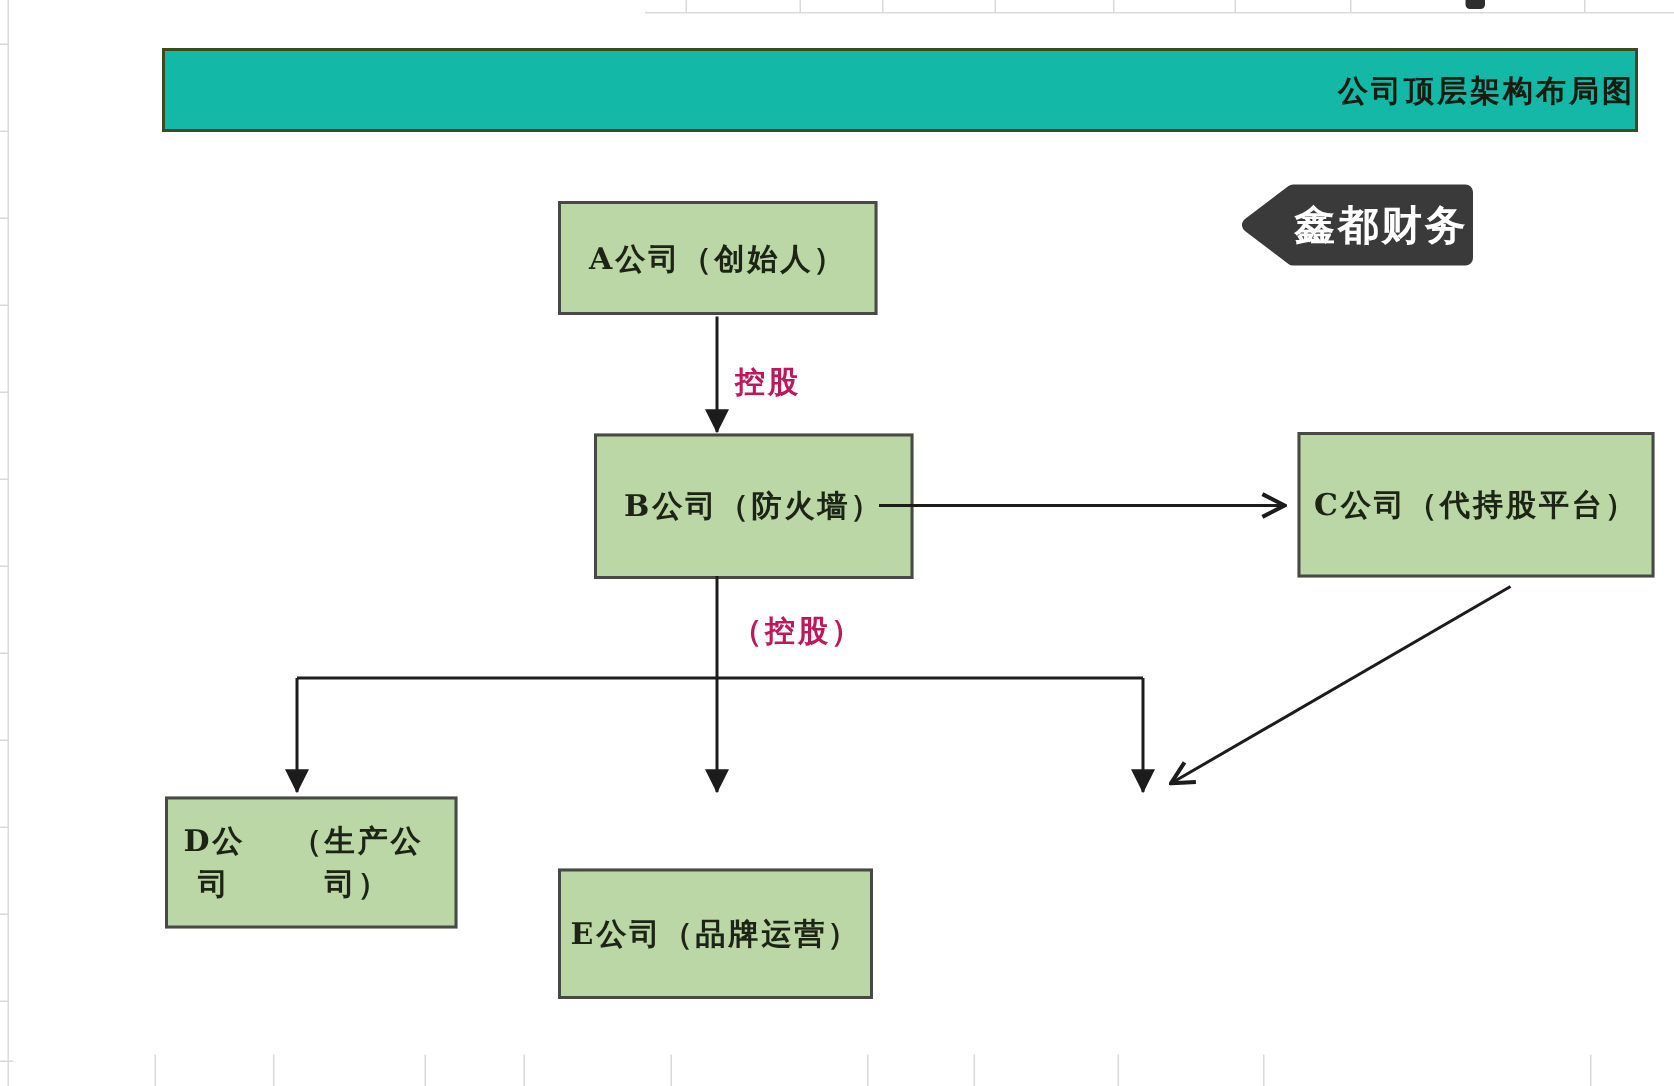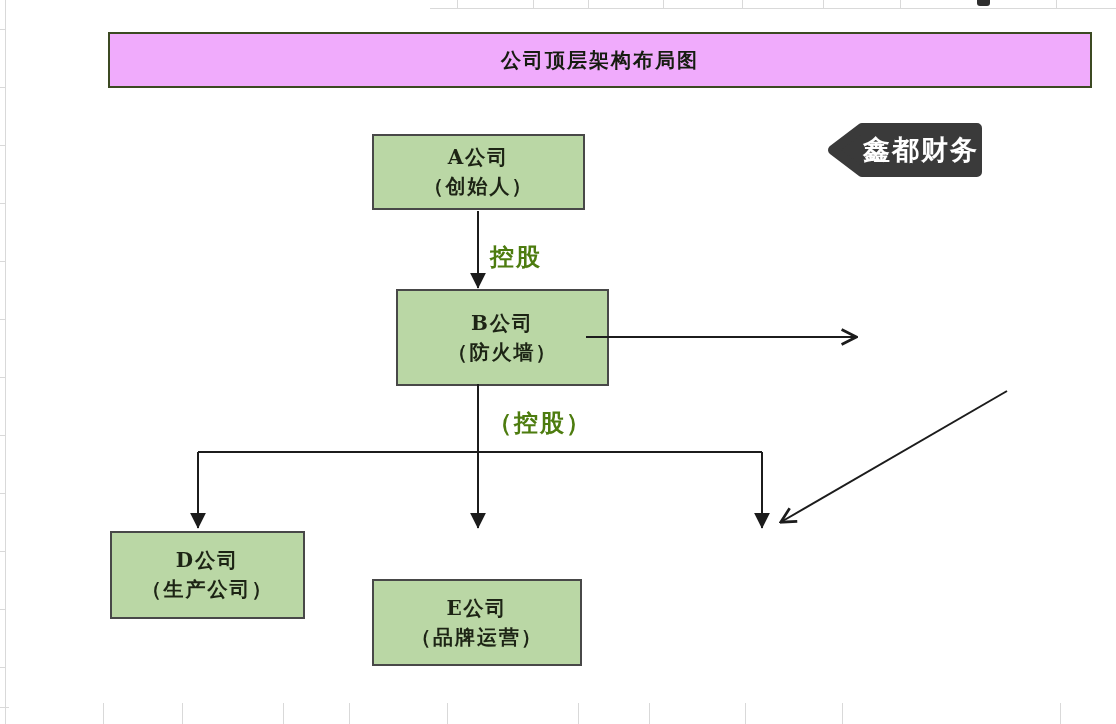--- a/index.html
+++ b/index.html
@@ -6,40 +6,40 @@
   .canvas{
     position:relative;width:1116px;height:724px;background:#ffffff;
     overflow:hidden;font-family:"DejaVu Serif", serif;
   }
   
   .grid{position:absolute;background:#d9d9d9;}
   .grid.dark-mark{background:#2e2e2e;border-radius:0 0 3px 3px;}
 
   .titlebar{
     position:absolute;left:108px;top:32px;width:980px;height:52px;
-    background:#f0abfc;border:2px solid #3c4a22;
-    display:flex;align-items:center;justify-content:center;
+    background:#14b8a6;border:2px solid #3c4a22;
+    display:flex;align-items:center;justify-content:flex-end;
     font-size:20px;font-weight:700;color:#161c10;letter-spacing:2px;
   }
 
   .node{
     position:absolute;background:#bad7a5;border:2px solid #484848;
-    display:flex;flex-direction:column;align-items:center;justify-content:center;
+    display:flex;align-items:center;justify-content:center;
     text-align:center;color:#1d2415;font-weight:700;font-size:20px;
     line-height:29px;letter-spacing:2px;
   }
   #node-A{left:372px;top:134px;width:209px;height:72px;}
   #node-B{left:372px;top:289px;width:209px;height:93px;margin-left:24px;}
   #node-C{left:865px;top:288px;width:234px;height:93px;}
   #node-D{left:110px;top:531px;width:191px;height:84px;}
   #node-E{left:372px;top:531px;width:206px;height:83px;margin-top:48px;}
   #node-F{left:657px;top:531px;width:206px;height:85px;}
 
   .edge-label{
-    position:absolute;color:#4d7c0f;font-size:24px;font-weight:600;
+    position:absolute;color:#be185d;font-size:20px;font-weight:600;
     letter-spacing:2px;white-space:nowrap;
   }
   #label-a-b{left:490px;top:241px;}
   #label-b-children{left:488px;top:407px;}
 
   svg.overlay{position:absolute;left:0;top:0;z-index:5;pointer-events:none;}
 </style>
 </head>
 <body>
 
@@ -87,20 +87,24 @@
   </div>
 
   <div class="node" id="node-A">
     <div>A公司</div>
     <div>（创始人）</div>
   </div>
   <div class="node" id="node-B">
     <div>B公司</div>
     <div>（防火墙）</div>
   </div>
+  <div class="node" id="node-C">
+    <div>C公司</div>
+    <div>（代持股平台）</div>
+  </div>
   <div class="node" id="node-D">
     <div>D公司</div>
     <div>（生产公司）</div>
   </div>
   <div class="node" id="node-E">
     <div>E公司</div>
     <div>（品牌运营）</div>
   </div>
 
   <div class="edge-label" id="label-a-b">控股</div>

